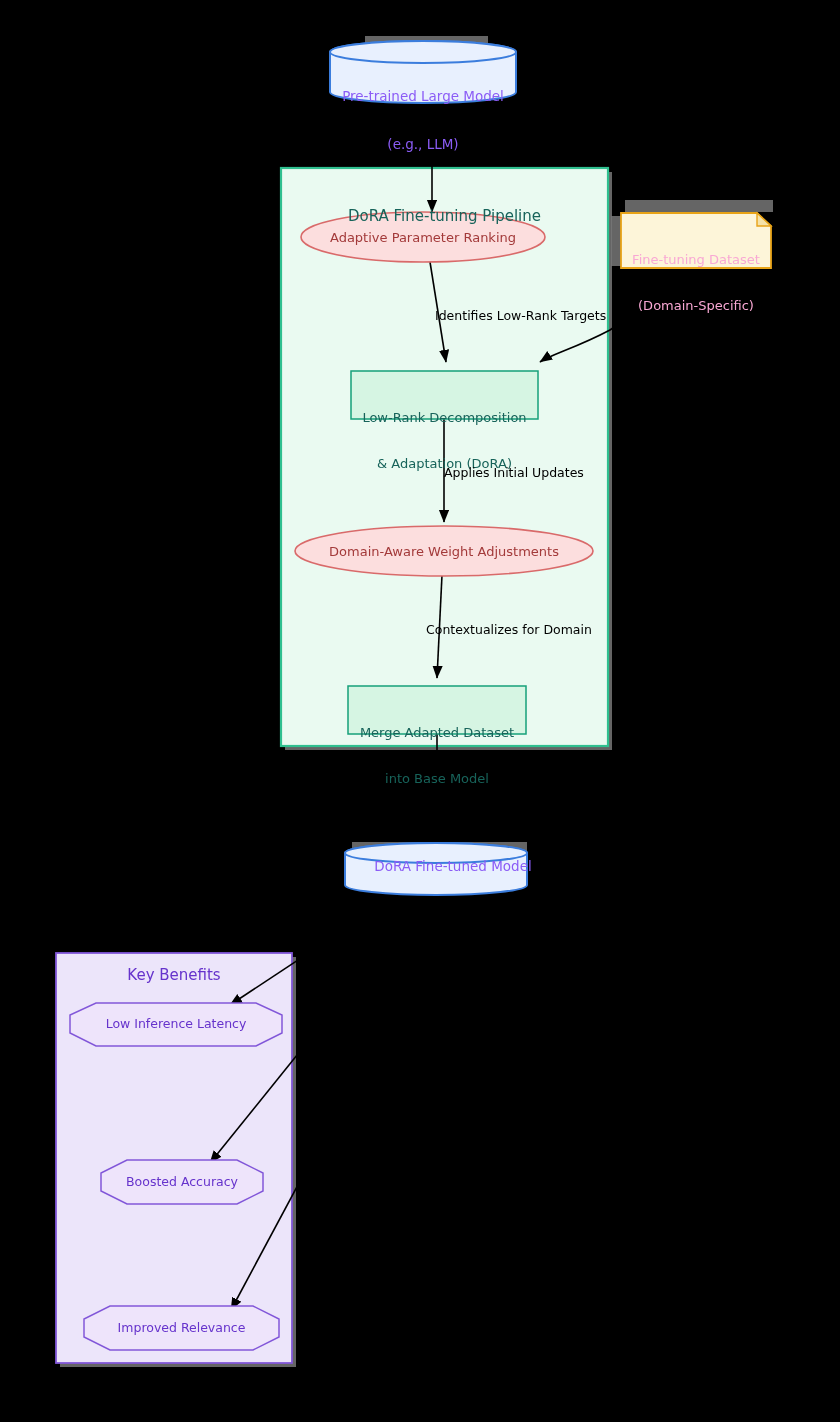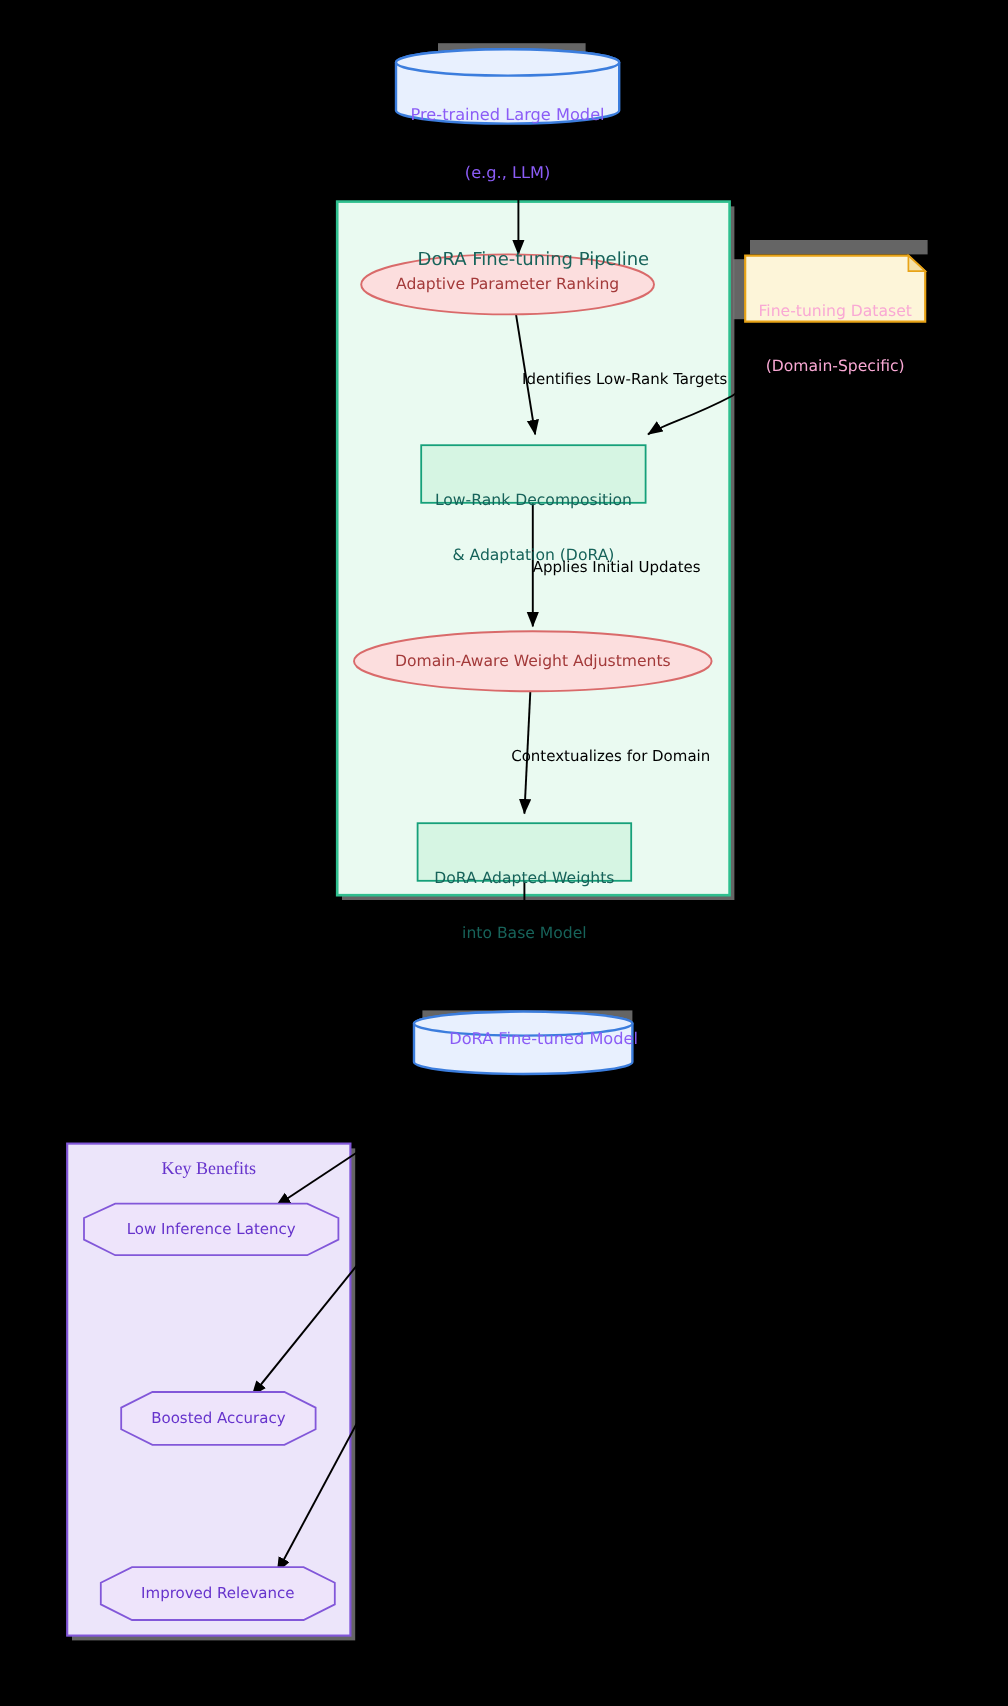--- a/index.html
+++ b/index.html
@@ -151,38 +151,38 @@
     <polygon points="127,1160 237,1160 263,1173 263,1191 237,1204 127,1204 101,1191 101,1173" fill="#eee4fb" stroke="#8257d9" stroke-width="1.5"></polygon>
   </g>
 
   <g>
     <polygon points="110,1306 253,1306 279,1319 279,1337 253,1350 110,1350 84,1337 84,1319" fill="#eee4fb" stroke="#8257d9" stroke-width="1.5"></polygon>
   </g>
 </svg>
 
 <div class="sg-title sg-title-pipeline" style="left:281px; top:179px; width:327px;margin-top:28px;">DoRA Fine-tuning Pipeline</div>
 
-<div class="sg-title sg-title-benefits" style="left:56px; top:966px; width:236px;font-family:Liberation Serif, serif;">Key Benefits</div>
+<div class="sg-title sg-title-benefits" style="left:56px; top:966px; width:236px;">Key Benefits</div>
 
 <div class="node-label cyl-label" style="left:330px; top:57px; width:186px;">
   <div>Pre-trained Large Model</div>
   <div>(e.g., LLM)</div>
 </div>
 
 <div class="node-label ell-label" style="left:301px; top:230px; width:244px;">Adaptive Parameter Ranking</div>
 
 <div class="node-label rect-label" style="left:351px; top:379px; width:187px;">
   <div>Low-Rank Decomposition</div>
   <div>&amp; Adaptation (DoRA)</div>
 </div>
 
 <div class="node-label ell-label" style="left:295px; top:544px; width:298px;">Domain-Aware Weight Adjustments</div>
 
 <div class="node-label rect-label" style="left:348px; top:694px; width:178px;">
-  <div>DoRA Adapted Weights</div>
+  <div>Merge Adapted Dataset</div>
   <div>into Base Model</div>
 </div>
 
 <div class="node-label note-label" style="left:621px; top:221px; width:150px;">
   <div>Fine-tuning Dataset</div>
   <div>(Domain-Specific)</div>
 </div>
 
 <div class="node-label cyl-label" style="left:330px; top:859px; width:162px;padding-left:42px;">DoRA Fine-tuned Model</div>
 

